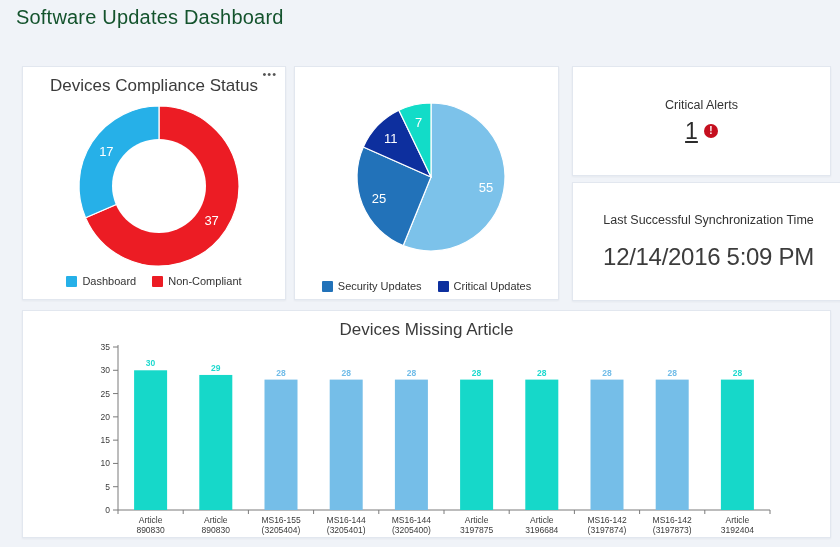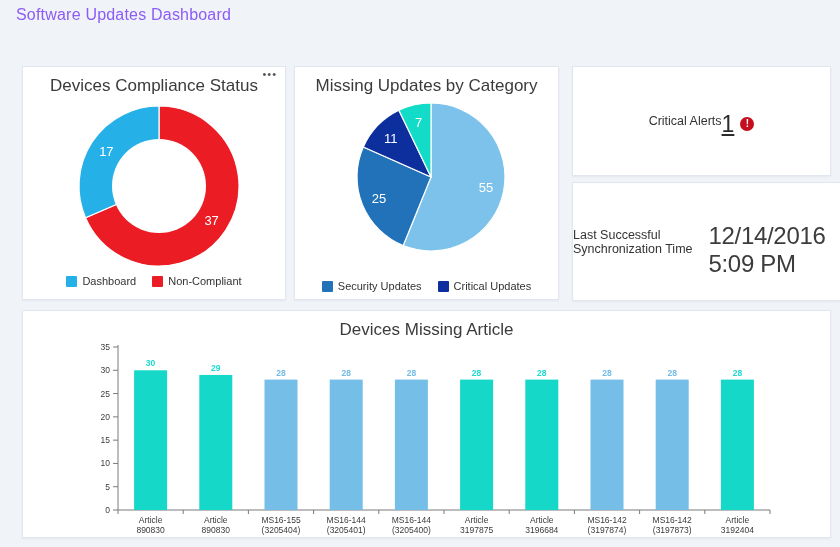--- a/index.html
+++ b/index.html
@@ -4,21 +4,21 @@
 <style>
   html,body{margin:0;padding:0;}
   body{
     width:840px;height:547px;position:relative;overflow:hidden;
     background:#F0F3F8;
     font-family:"Liberation Sans", sans-serif;
     color:#333;
   }
   .page-title{
     position:absolute;left:16px;top:6px;
-    font-size:16px;color:#8b5cf6;letter-spacing:.2px;
+    font-size:20px;color:#14532d;letter-spacing:.2px;
   }
   .card{
     position:absolute;background:#fff;box-sizing:border-box;
     border:1px solid #e2e7ef;box-shadow:0 1px 2px rgba(25,35,65,.05);
   }
   #card-compliance{left:22px;top:66px;width:264px;height:234px;}
   #card-category  {left:294px;top:66px;width:265px;height:234px;}
   #card-alerts    {left:572px;top:66px;width:259px;height:110px;}
   #card-sync      {left:572px;top:182px;width:273px;height:119px;}
   #card-bar       {left:22px;top:310px;width:809px;height:228px;}
@@ -33,21 +33,21 @@
   .chart-svg{position:absolute;left:0;top:0;}
   .legend{
     position:absolute;left:0;right:0;display:flex;flex-direction:column;
     align-items:center;gap:2px;
   }
   #compliance-legend{bottom:12px;}
   #category-legend{bottom:7px;justify-content:flex-end;}
   .legend-row{display:flex;justify-content:center;gap:16px;}
   .legend-item{display:flex;align-items:center;gap:5px;font-size:11px;color:#333;}
   .legend-swatch{width:11px;height:11px;display:inline-block;border-radius:1px;}
-  .center-card{display:flex;flex-direction:row;align-items:center;justify-content:center;}
+  .center-card{display:flex;flex-direction:column;align-items:center;justify-content:center;}
   .alert-label{font-size:12.5px;color:#333;}
   .alert-row{display:flex;align-items:center;gap:6px;margin-top:7px;}
   .alert-count{
     font-size:23px;color:#2b2b2b;text-decoration:underline;cursor:pointer;line-height:1.1;
   }
   .alert-icon{
     width:14px;height:14px;border-radius:50%;background:#c50f1f;color:#fff;
     display:flex;align-items:center;justify-content:center;
     font-size:10px;font-weight:bold;line-height:1;
   }
@@ -88,21 +88,20 @@
   <svg class="chart-svg" id="pie-svg" width="263" height="232" viewBox="0 0 263 232">
       <path d="M 136 110 L 136.00 36.00 A 74 74 0 1 1 108.23 178.59 Z" fill="#7CC2EA" stroke="#ffffff" stroke-width="1.2"></path>
       <path d="M 136 110 L 108.23 178.59 A 74 74 0 0 1 68.33 80.05 Z" fill="#2272B9" stroke="#ffffff" stroke-width="1.2"></path>
       <path d="M 136 110 L 68.33 80.05 A 74 74 0 0 1 103.89 43.33 Z" fill="#0D2F9E" stroke="#ffffff" stroke-width="1.2"></path>
       <path d="M 136 110 L 103.89 43.33 A 74 74 0 0 1 136.00 36.00 Z" fill="#12DCC8" stroke="#ffffff" stroke-width="1.2"></path>
       <text x="190.96731279149967" y="125.20488320727684" fill="#ffffff" font-size="13" text-anchor="middle">55</text>
       <text x="84.09266158862279" y="135.51495227324497" fill="#ffffff" font-size="13" text-anchor="middle">25</text>
       <text x="95.77243639452726" y="75.54177716620475" fill="#ffffff" font-size="13" text-anchor="middle">11</text>
       <text x="123.53882769844648" y="59.90403691781786" fill="#ffffff" font-size="13" text-anchor="middle">7</text>
     </svg>
-  <div class="card-title">Missing Updates by Category</div>
   <div class="legend" id="category-legend">
       <div class="legend-row">
         <span class="legend-item">
           <span class="legend-swatch" style="background: rgb(34, 114, 185);"></span>
           <span>Security Updates</span>
         </span>
         <span class="legend-item">
           <span class="legend-swatch" style="background: rgb(13, 47, 158);"></span>
           <span>Critical Updates</span>
         </span>

